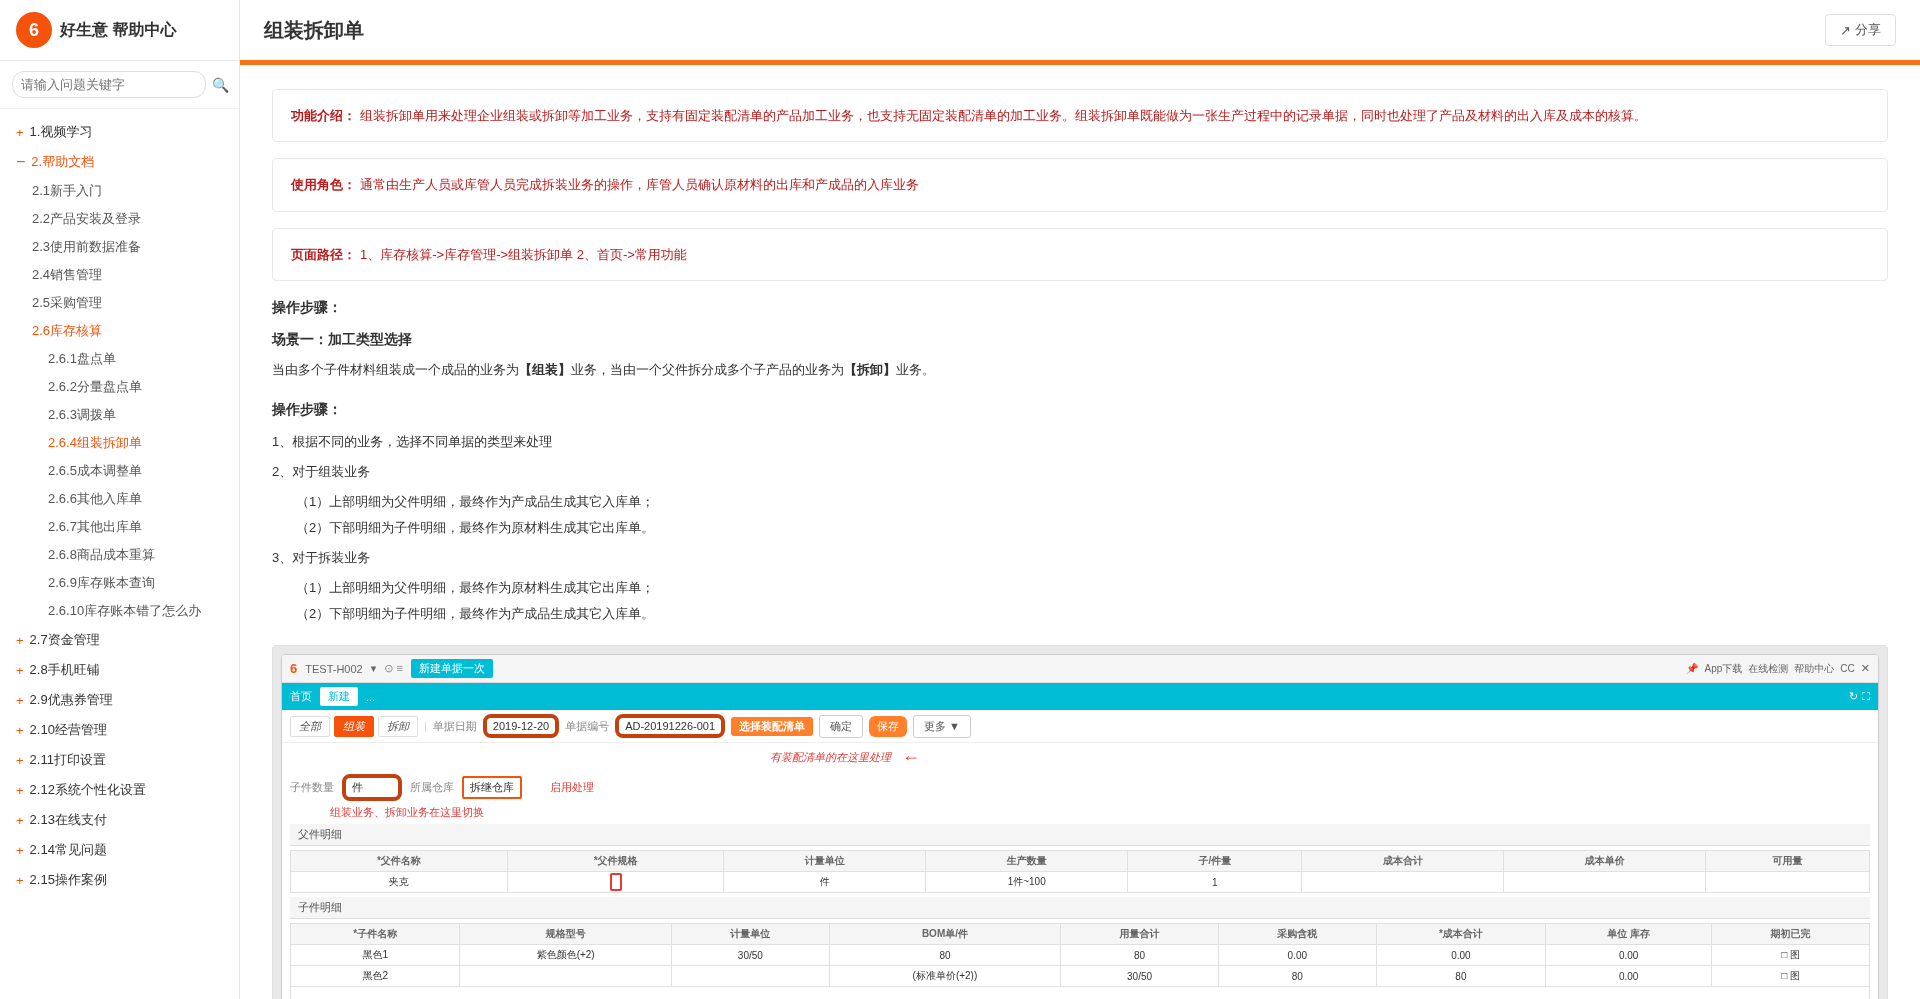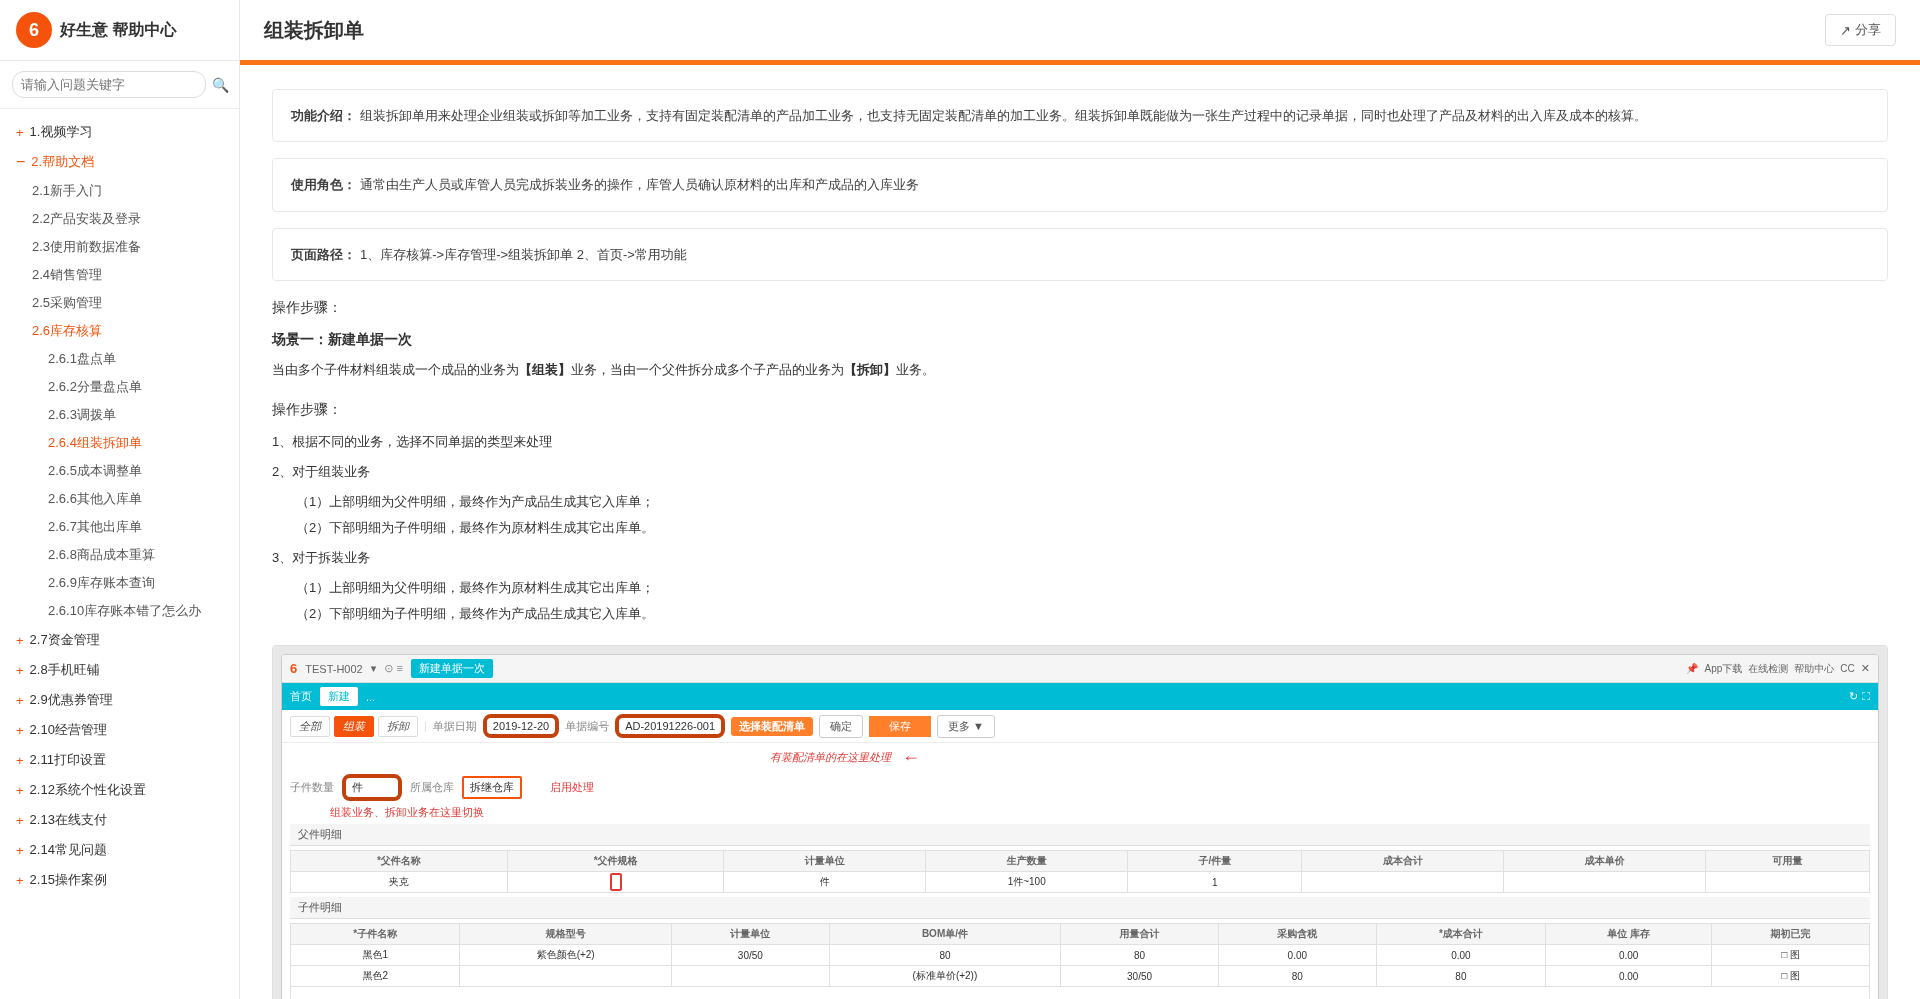--- a/index.html
+++ b/index.html
@@ -108,26 +108,26 @@
       background: #fff;
     }
 
     .info-block {
       border: 1px solid #e8e8e8;
       border-radius: 4px;
       padding: 14px 18px;
       margin-bottom: 16px;
       font-size: 13px;
       line-height: 1.8;
-      color: #404040;
+      color: #b91c1c;
     }
 
     .section-label { font-weight: bold; margin-right: 4px; }
 
-    .steps-title { font-weight: normal; font-size: 14px; margin: 18px 0 10px; }
+    .steps-title { font-weight: bold; font-size: 14px; margin: 18px 0 10px; }
     .scene-title { font-weight: bold; font-size: 14px; margin: 14px 0 8px; }
 
     .step-text { font-size: 13px; line-height: 2; color: #333; }
     .step-text .bold { font-weight: bold; }
     .step-num { font-size: 13px; line-height: 2; margin: 4px 0; }
     .step-sub { padding-left: 24px; font-size: 13px; line-height: 2; }
 
     .screenshot-wrapper {
       margin-top: 18px;
       border: 1px solid #e0e0e0;
@@ -171,22 +171,22 @@
       padding: 4px 8px;
       display: flex;
       align-items: center;
       gap: 6px;
       flex-wrap: wrap;
     }
     .toolbar-btn {
       background: #ff7f2a;
       color: #fff;
       border: none;
-      border-radius: 0;
-      padding: 3px 20px;
+      border-radius: 6px;
+      padding: 3px 8px;
       font-size: 11px;
       cursor: pointer;
       text-align: right;
     }
     .toolbar-btn-outline {
       border: 1px solid #ccc;
       background: #fff;
       color: #555;
       border-radius: 3px;
       padding: 3px 10px;
@@ -389,21 +389,21 @@
     <div class="info-block">
       <span class="section-label">使用角色：</span><span>通常由生产人员或库管人员完成拆装业务的操作，库管人员确认原材料的出库和产成品的入库业务</span>
     </div>
 
     <div class="info-block">
       <span class="section-label">页面路径：</span><span>1、库存核算-&gt;库存管理-&gt;组装拆卸单  2、首页-&gt;常用功能</span>
     </div>
 
     <div class="steps-title">操作步骤：</div>
 
-    <div class="scene-title">场景一：新建单据一次</div>
+    <div class="scene-title">场景一：加工类型选择</div>
     <div class="step-text">
       <span>当由多个子件材料组装成一个成品的业务为</span><span class="bold">【组装】</span><span>业务，当由一个父件拆分成多个子产品的业务为</span><span class="bold">【拆卸】</span><span>业务。</span>
     </div>
 
     <div class="steps-title">操作步骤：</div>
 
     <div class="step-num">
       <span>1、</span><span>根据不同的业务，选择不同单据的类型来处理</span>
     </div>
     <div class="step-num">

